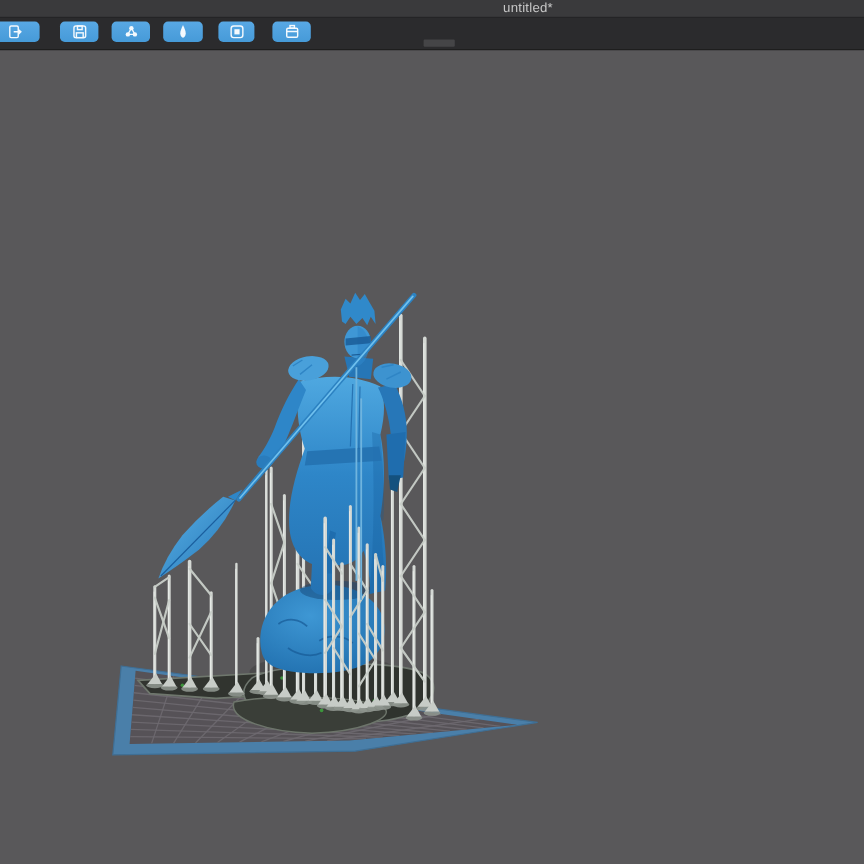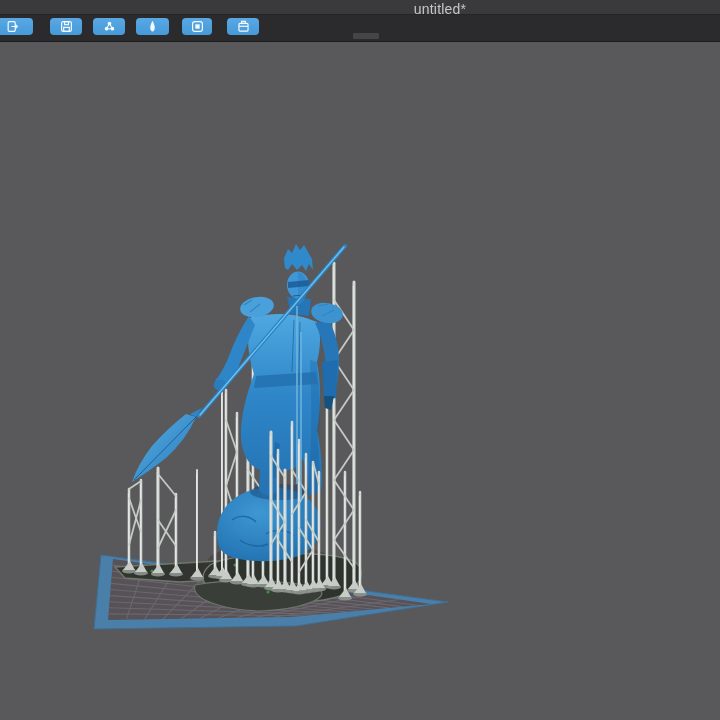--- a/index.html
+++ b/index.html
@@ -3,21 +3,21 @@
 <meta charset="utf-8">
 <style>
   html,body{margin:0;padding:0;width:720px;height:720px;overflow:hidden;
     background:#59585a;font-family:"Liberation Sans",sans-serif;}
   #app{position:relative;width:720px;height:720px;}
 
   
   #titlebar{position:absolute;left:0;top:0;width:720px;height:14px;
     background:#3a3a3c;border-bottom:1px solid #242426;}
   #title-text{position:absolute;left:390px;top:1px;width:100px;text-align:center;
-    font-size:14px;color:#c6c6c6;letter-spacing:.2px;}
+    font-size:11px;color:#c6c6c6;letter-spacing:.2px;}
 
   
   #toolbar{position:absolute;left:0;top:15px;width:720px;height:26px;
     background:#2b2b2d;border-bottom:1px solid #1c1c1c;}
   .tb-btn{position:absolute;top:3px;height:17px;border:none;border-radius:4px;
     background:linear-gradient(#58a8e4,#469ad8);display:flex;align-items:center;
     justify-content:center;padding:0;cursor:pointer;}
   .tb-btn svg{display:block;}
   .b1{left:-8px;width:41px;} .b2{left:50px;width:32px;} .b3{left:93px;width:32px;}
   .b4{left:136px;width:33px;} .b5{left:182px;width:30px;} .b6{left:227px;width:32px;}

